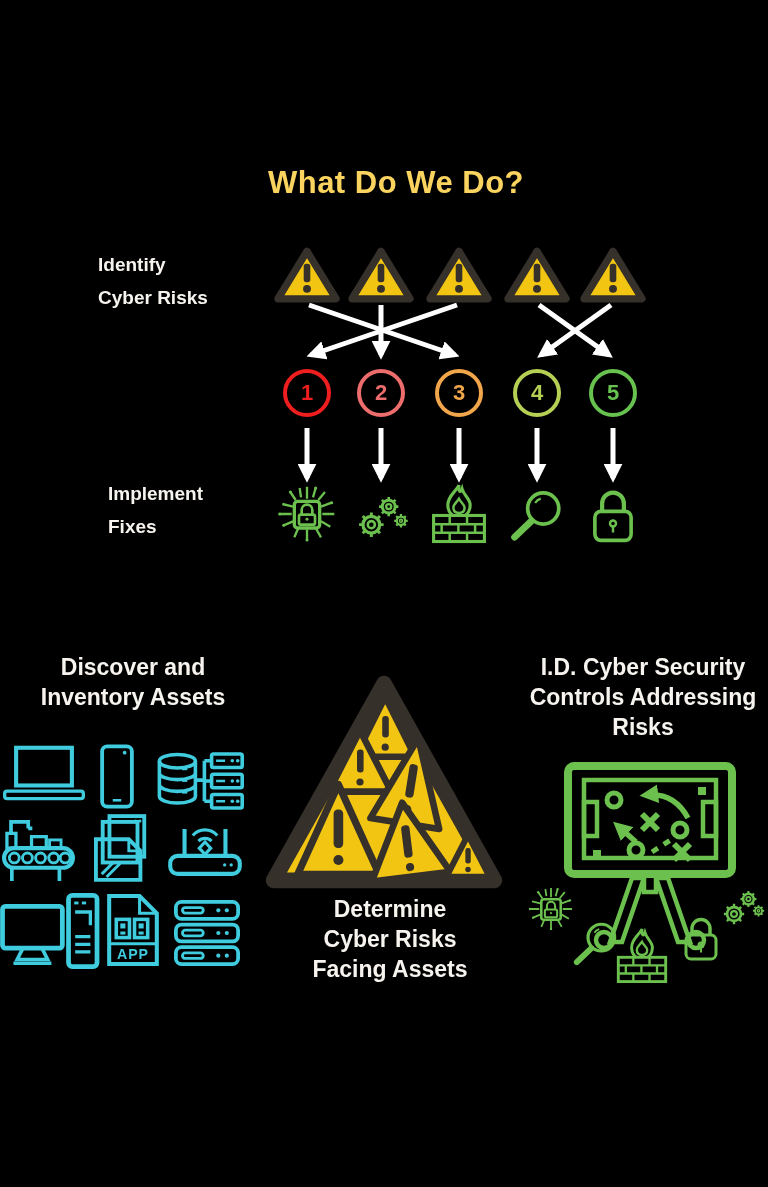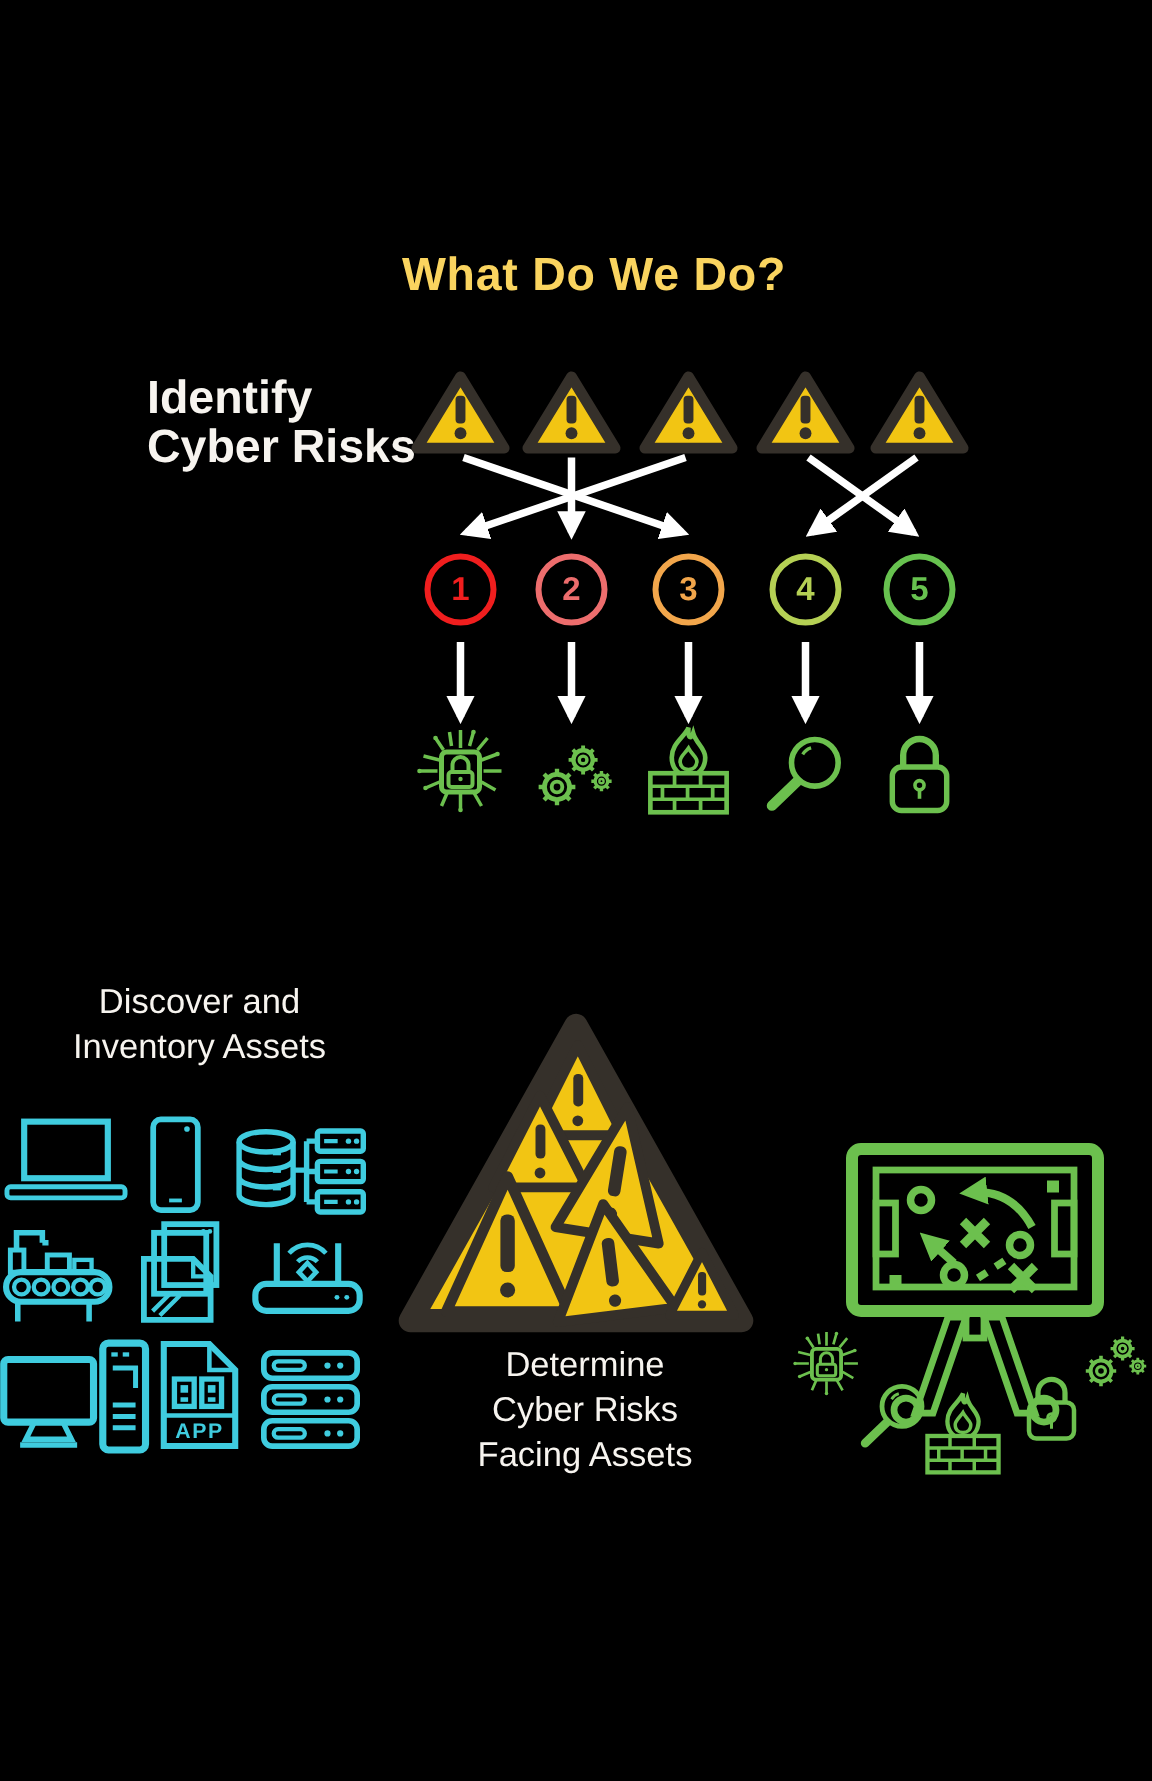--- a/index.html
+++ b/index.html
@@ -2,23 +2,23 @@
 <html style="--bg: #000000; --yellow: #FAD45F; --text: #F7F4EF; --green: #6CC04E; --cyan: #3FCCDF; --tri-fill: #F2C513; --tri-outline: #35302A; --arrow: #FFFFFF;"><head>
 <meta charset="utf-8">
 <title>Infographic</title>
 <style>
   html,body{margin:0;padding:0;background:#000;}
   .canvas{position:relative;width:768px;height:1187px;background:var(--bg,#000);
           font-family:"Liberation Sans",sans-serif;overflow:hidden;}
   .abs{position:absolute;}
   .title{position:absolute;left:0;width:768px;margin:12px;text-align:center;
          color:var(--yellow);font-size:31px;font-weight:700;letter-spacing:.5px;}
-  .row-label{position:absolute;color:var(--text);font-weight:700;font-size:31px;
+  .row-label{position:absolute;color:var(--text);font-weight:700;font-size:19px;
              line-height:33px;white-space:pre-line;}
-  .heading{position:absolute;color:var(--text);font-weight:400;font-size:23px;
+  .heading{position:absolute;color:var(--text);font-weight:700;font-size:23px;
            line-height:30px;text-align:center;white-space:pre-line;}
   .prio{position:absolute;width:40px;height:40px;border:4px solid #fff;border-radius:50%;
         display:flex;align-items:center;justify-content:center;
         font-weight:700;font-size:22px;}
   svg{display:block;overflow:visible;}
   .sg{stroke:var(--green);fill:none;}
   .fg{fill:var(--green);stroke:none;}
   .sg-bg{stroke:var(--green);fill:var(--bg);}
   .sc{stroke:var(--cyan);fill:none;}
   .fc{fill:var(--cyan);stroke:none;}
@@ -30,20 +30,22 @@
 </style>
 </head>
 <body>
 
 <div class="canvas">
 
   <h1 class="title" style="top:153px">What Do We Do?</h1>
 
   <div class="row-label" style="left:98px;top:248px">Identify
 Cyber Risks</div>
+  <div class="row-label" style="left:108px;top:477px">Implement
+Fixes</div>
 
   <svg class="abs" style="left:274px;top:245px" width="66" height="60" viewBox="0 0 100 90">
     <polygon class="tri-fill" stroke-width="11" stroke-linejoin="round" points="50,9 94,81 6,81"></polygon>
     <rect class="tri-dark" x="45" y="28" width="10" height="28" rx="4"></rect>
       <circle class="tri-dark" cx="50" cy="66" r="6"></circle>
   </svg>
   <svg class="abs" style="left:348px;top:245px" width="66" height="60" viewBox="0 0 100 90">
     <polygon class="tri-fill" stroke-width="11" stroke-linejoin="round" points="50,9 94,81 6,81"></polygon>
     <rect class="tri-dark" x="45" y="28" width="10" height="28" rx="4"></rect>
       <circle class="tri-dark" cx="50" cy="66" r="6"></circle>
@@ -142,20 +144,23 @@
   <svg class="abs" style="left:590px;top:486px" width="46" height="58" viewBox="0 0 76 96">
     <path class="sg" stroke-width="7" d="M20,44V29a18,18 0 0 1 36,0V44"></path>
     <rect class="sg" stroke-width="6" x="8" y="42" width="60" height="48" rx="10"></rect>
     <circle class="sg" stroke-width="4" cx="38" cy="62" r="5"></circle>
     <path class="sg" stroke-width="4" d="M38,67V77"></path>
   </svg>
 
 
   <div class="heading" style="left:10px;top:652px;width:246px">Discover and
 Inventory Assets</div>
+  <div class="heading" style="left:518px;top:652px;width:250px">I.D. Cyber Security
+Controls Addressing
+Risks</div>
   <div class="heading" style="left:280px;top:894px;width:220px">Determine
 Cyber Risks
 Facing Assets</div>
 
   <svg class="abs" style="left:3px;top:745px" width="82" height="58" viewBox="0 0 100 70">
     <rect class="sc" stroke-width="5" x="16" y="3" width="68" height="46"></rect>
     <rect class="sc" stroke-width="4" x="2" y="56" width="96" height="9" rx="3"></rect>
   </svg>
 
   <svg class="abs" style="left:100px;top:744px" width="34" height="65" viewBox="0 0 40 76">

